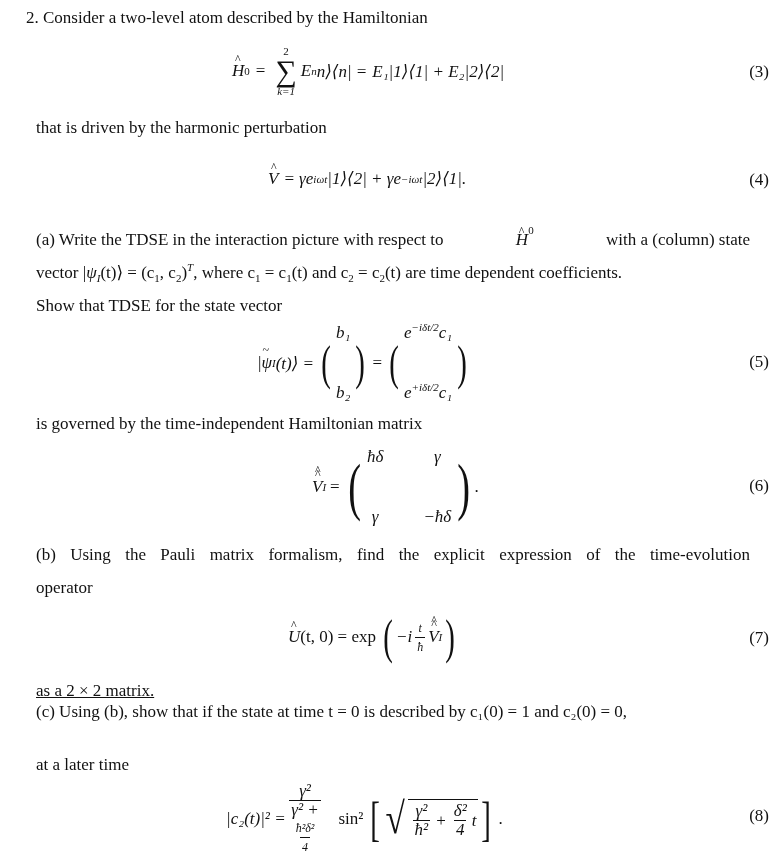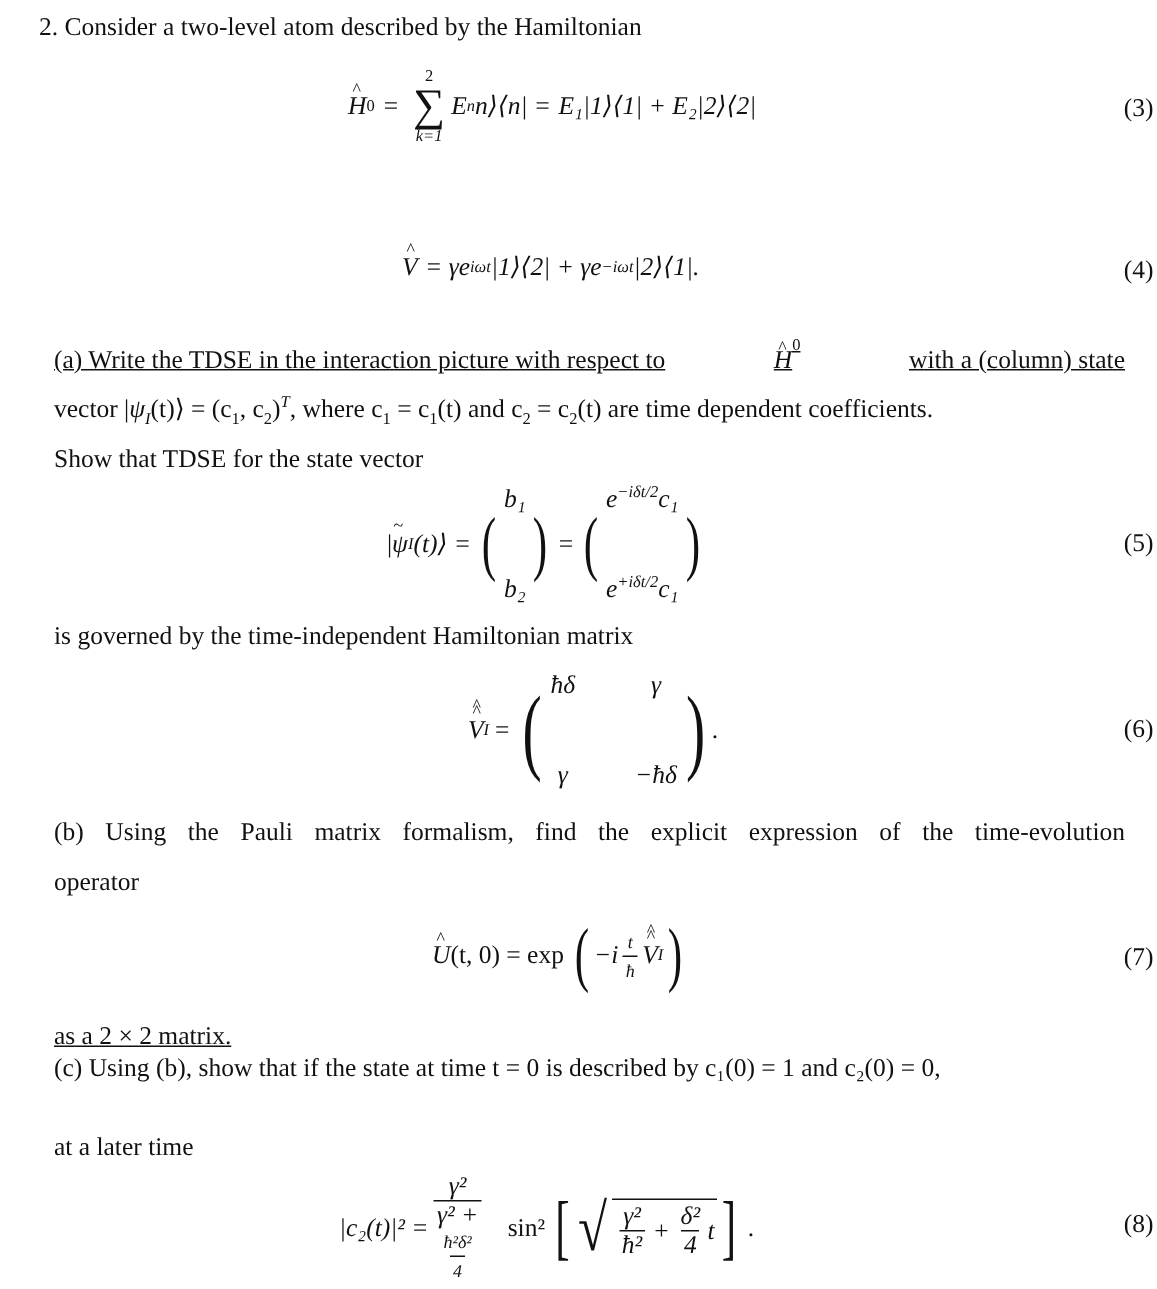--- a/index.html
+++ b/index.html
@@ -58,32 +58,33 @@
       <span class="lim it">k=1</span>
     </span>
     <span class="it">E</span>
       <sub class="it">n</sub>
     <span class="it">n⟩⟨n| = </span>
     <span class="sp"></span>
     <span class="it">E₁|1⟩⟨1| + E₂|2⟩⟨2|</span>
   </div>
   <div class="eqno" style="top:62px;">(3)</div>
 
+  <div class="line" style="left:36px; top:118px;">that is driven by the harmonic perturbation</div>
 
   <div class="eq" style="left:268px; top:168px;">
     <span class="it hat">V</span>
     <span style="margin-left:5px;" class="it">= γe</span>
       <sup class="it">iωt</sup>
     <span class="it">|1⟩⟨2| + γe</span>
       <sup class="it">−iωt</sup>
     <span class="it">|2⟩⟨1|.</span>
   </div>
   <div class="eqno" style="top:170px;">(4)</div>
 
-  <div class="line" style="left:36px; top:230px; width:714px; display:flex; justify-content:space-between;text-decoration:underline;">
+  <div class="line" style="left:36px; top:230px; width:714px; display:flex; justify-content:space-between;">
     <span>(a) Write the TDSE in the interaction picture with respect to </span>
     <span style="display:inline-flex;">
         <span class="it hat">H</span>
         <sub>0</sub>
       </span>
     <span> with a (column) state</span>
   </div>
 
   <div class="line" style="left:36px; top:263px;">
     <span>vector |</span><span class="it">ψ</span><sub class="it">I</sub><span>(t)⟩ = (c</span><sub>1</sub><span>, c</span><sub>2</sub><span>)</span><sup class="it">T</sup><span>, where c</span><sub>1</sub><span> = c</span><sub>1</sub><span>(t) and c</span><sub>2</sub><span> = c</span><sub>2</sub><span>(t) are time dependent coefficients.</span>

